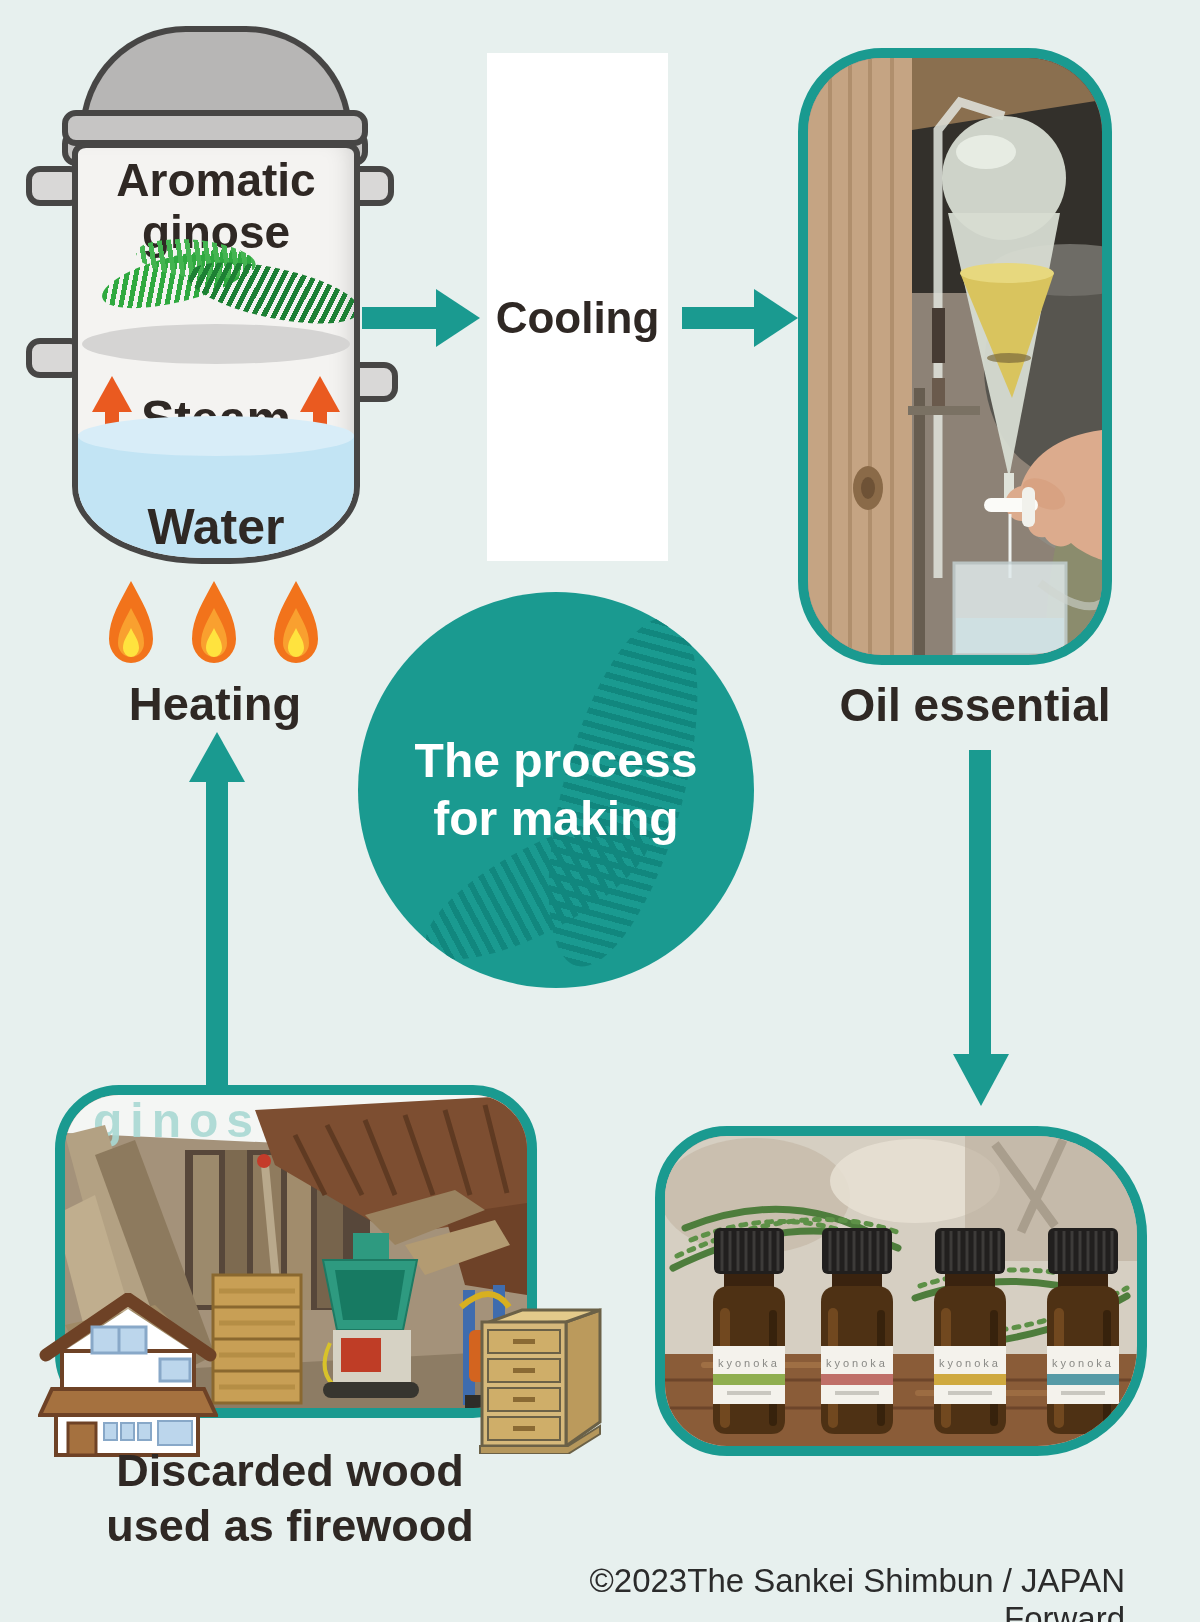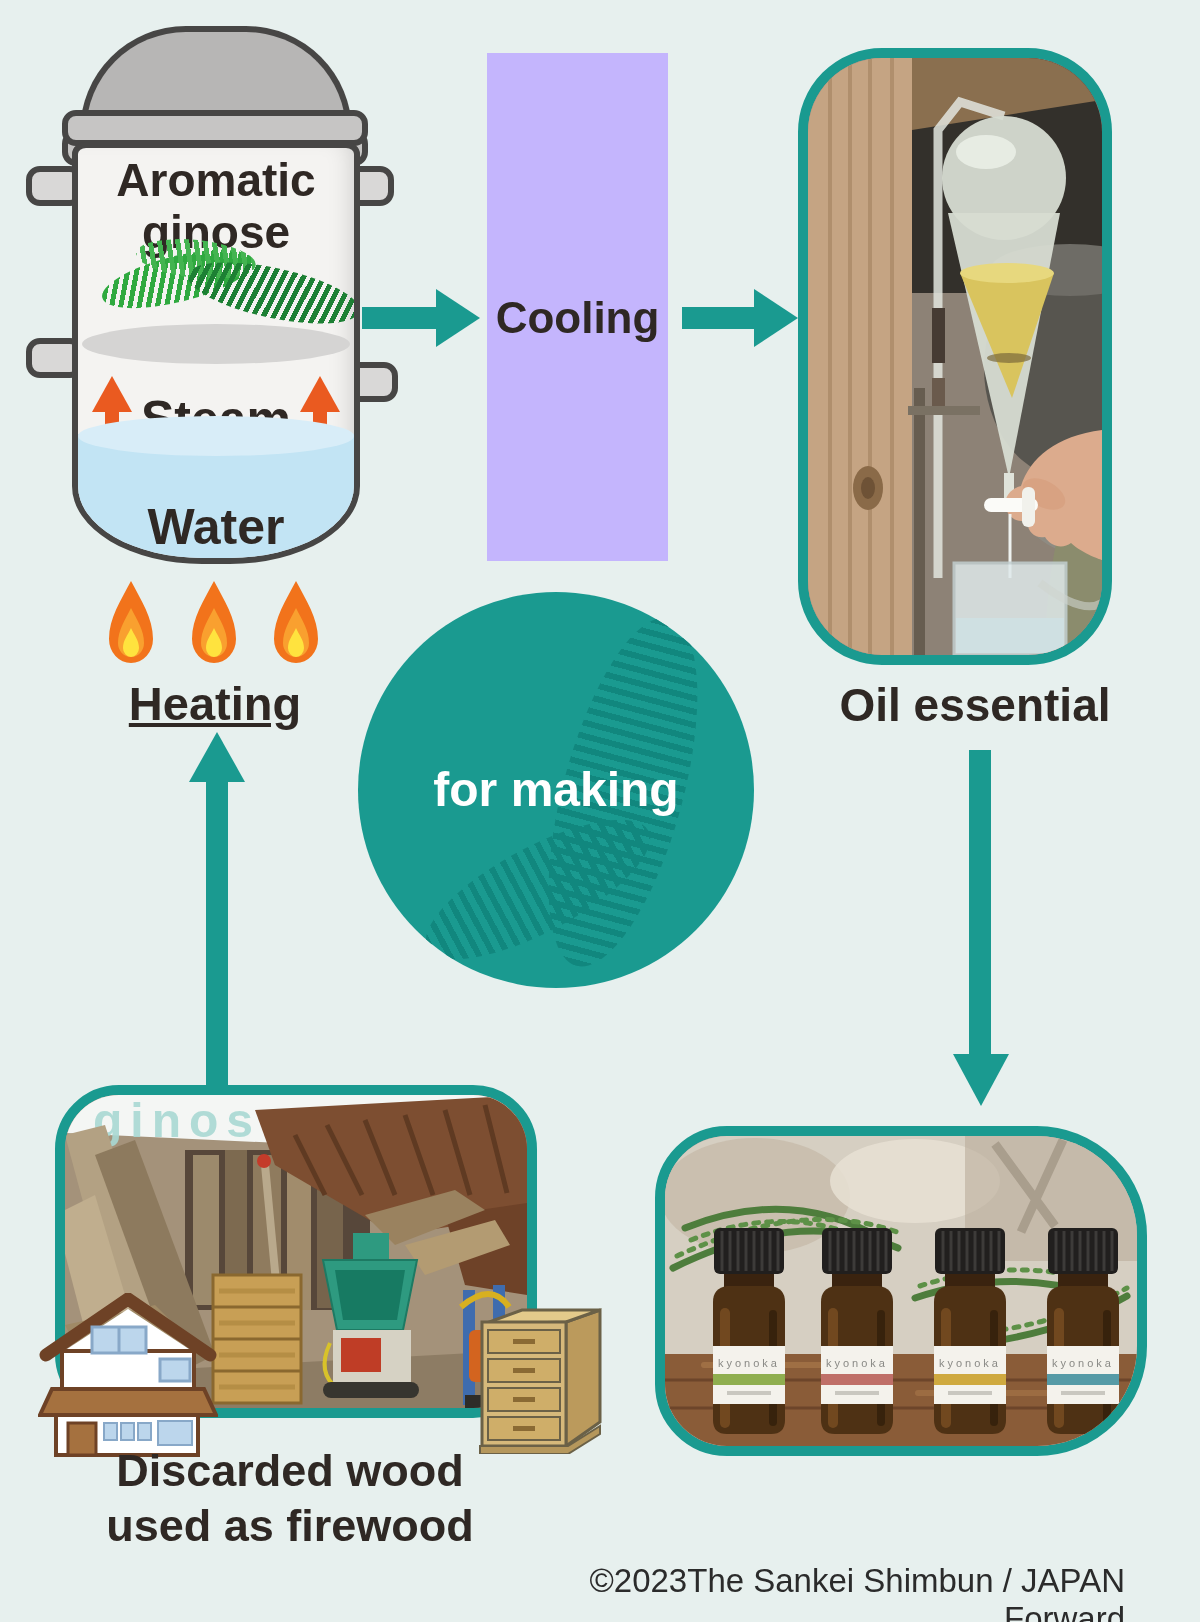--- a/index.html
+++ b/index.html
@@ -23,21 +23,21 @@
   .fern.wm1{background:repeating-linear-gradient(0deg,var(--teal-dark) 0 6px,rgba(0,0,0,0) 6px 13px);}
   .fern.wm2{background:repeating-linear-gradient(90deg,var(--teal-dark) 0 6px,rgba(0,0,0,0) 6px 13px);}
   
   .steam-head{position:absolute;width:0;height:0;border-left:20px solid transparent;border-right:20px solid transparent;border-bottom:36px solid var(--orange);}
   .steam-shaft{position:absolute;width:14px;background:var(--orange);}
   
   .shaft{position:absolute;background:var(--teal);}
   .tri-right{position:absolute;width:0;height:0;border-top:29px solid transparent;border-bottom:29px solid transparent;border-left:44px solid var(--teal);}
   .tri-up{position:absolute;width:0;height:0;border-left:28px solid transparent;border-right:28px solid transparent;border-bottom:50px solid var(--teal);}
   .tri-down{position:absolute;width:0;height:0;border-left:28px solid transparent;border-right:28px solid transparent;border-top:52px solid var(--teal);}
-  .cooling-box{position:absolute;left:487px;top:53px;width:181px;height:508px;background:#c4b5fd;}
+  .cooling-box{position:absolute;left:487px;top:53px;width:181px;height:508px;background:#ffffff;}
   .photo{position:absolute;border:10px solid var(--teal);overflow:hidden;box-sizing:border-box;background:#9a9a94;}
   .circle{position:absolute;left:358px;top:592px;width:396px;height:396px;border-radius:50%;background:var(--teal);overflow:hidden;}
   .circle .title{position:absolute;inset:0;display:flex;flex-direction:column;justify-content:center;align-items:center;color:#fff;font-weight:bold;font-size:48px;line-height:58px;text-align:center;}
   .copyright{position:absolute;left:520px;top:1562px;width:605px;text-align:right;font-size:33px;color:#2b2b2b;}
 </style>
 </head>
 <body>
 
 <div id="canvas">
 
@@ -85,21 +85,21 @@
   </svg>
   <svg class="abs" style="left:101px;top:578px;" width="60" height="90" viewBox="0 0 60 90">
       <use href="#flameSym"></use>
     </svg>
   <svg class="abs" style="left:184px;top:578px;" width="60" height="90" viewBox="0 0 60 90">
       <use href="#flameSym"></use>
     </svg>
   <svg class="abs" style="left:266px;top:578px;" width="60" height="90" viewBox="0 0 60 90">
       <use href="#flameSym"></use>
     </svg>
-  <div class="label abs" style="left:105px;top:676px;width:220px;font-size:47px;text-decoration:underline;">Heating</div>
+  <div class="label abs" style="left:105px;top:676px;width:220px;font-size:47px;">Heating</div>
 
   <div class="shaft" style="left:362px;top:307px;width:76px;height:22px;"></div>
   <div class="tri-right" style="left:436px;top:289px;"></div>
   <div class="shaft" style="left:682px;top:307px;width:74px;height:22px;"></div>
   <div class="tri-right" style="left:754px;top:289px;"></div>
 
   <div class="cooling-box">
     <div class="label abs" style="left:0;top:240px;width:181px;font-size:44px;">Cooling</div>
   </div>
 
@@ -143,20 +143,21 @@
   <div class="shaft" style="left:969px;top:750px;width:22px;height:306px;"></div>
   <div class="tri-down" style="left:953px;top:1054px;"></div>
 
   <div class="tri-up" style="left:189px;top:732px;"></div>
   <div class="shaft" style="left:206px;top:780px;width:22px;height:308px;"></div>
 
   <div class="circle">
     <div class="fern wm1" style="left:205px;top:20px;width:120px;height:360px;transform:rotate(15deg);"></div>
     <div class="fern wm2" style="left:55px;top:255px;width:250px;height:85px;transform:rotate(-28deg);"></div>
     <div class="title">
+      <span>The process</span>
       <span>for making</span>
     </div>
   </div>
 
   <div class="photo" style="left:55px;top:1085px;width:482px;height:333px;border-radius:64px;">
     <svg width="462" height="313" viewBox="0 0 462 313">
       <rect width="462" height="313" fill="#a4927a"></rect>
       <polygon points="0,280 462,255 462,313 0,313" fill="#8d7c64"></polygon>
       <polygon points="0,0 462,0 462,18 300,52 0,38" fill="#f4f6f4"></polygon>
       <text x="28" y="42" font-size="48" font-weight="bold" letter-spacing="8" fill="#a9d9d3" opacity="0.9">ginose</text>

